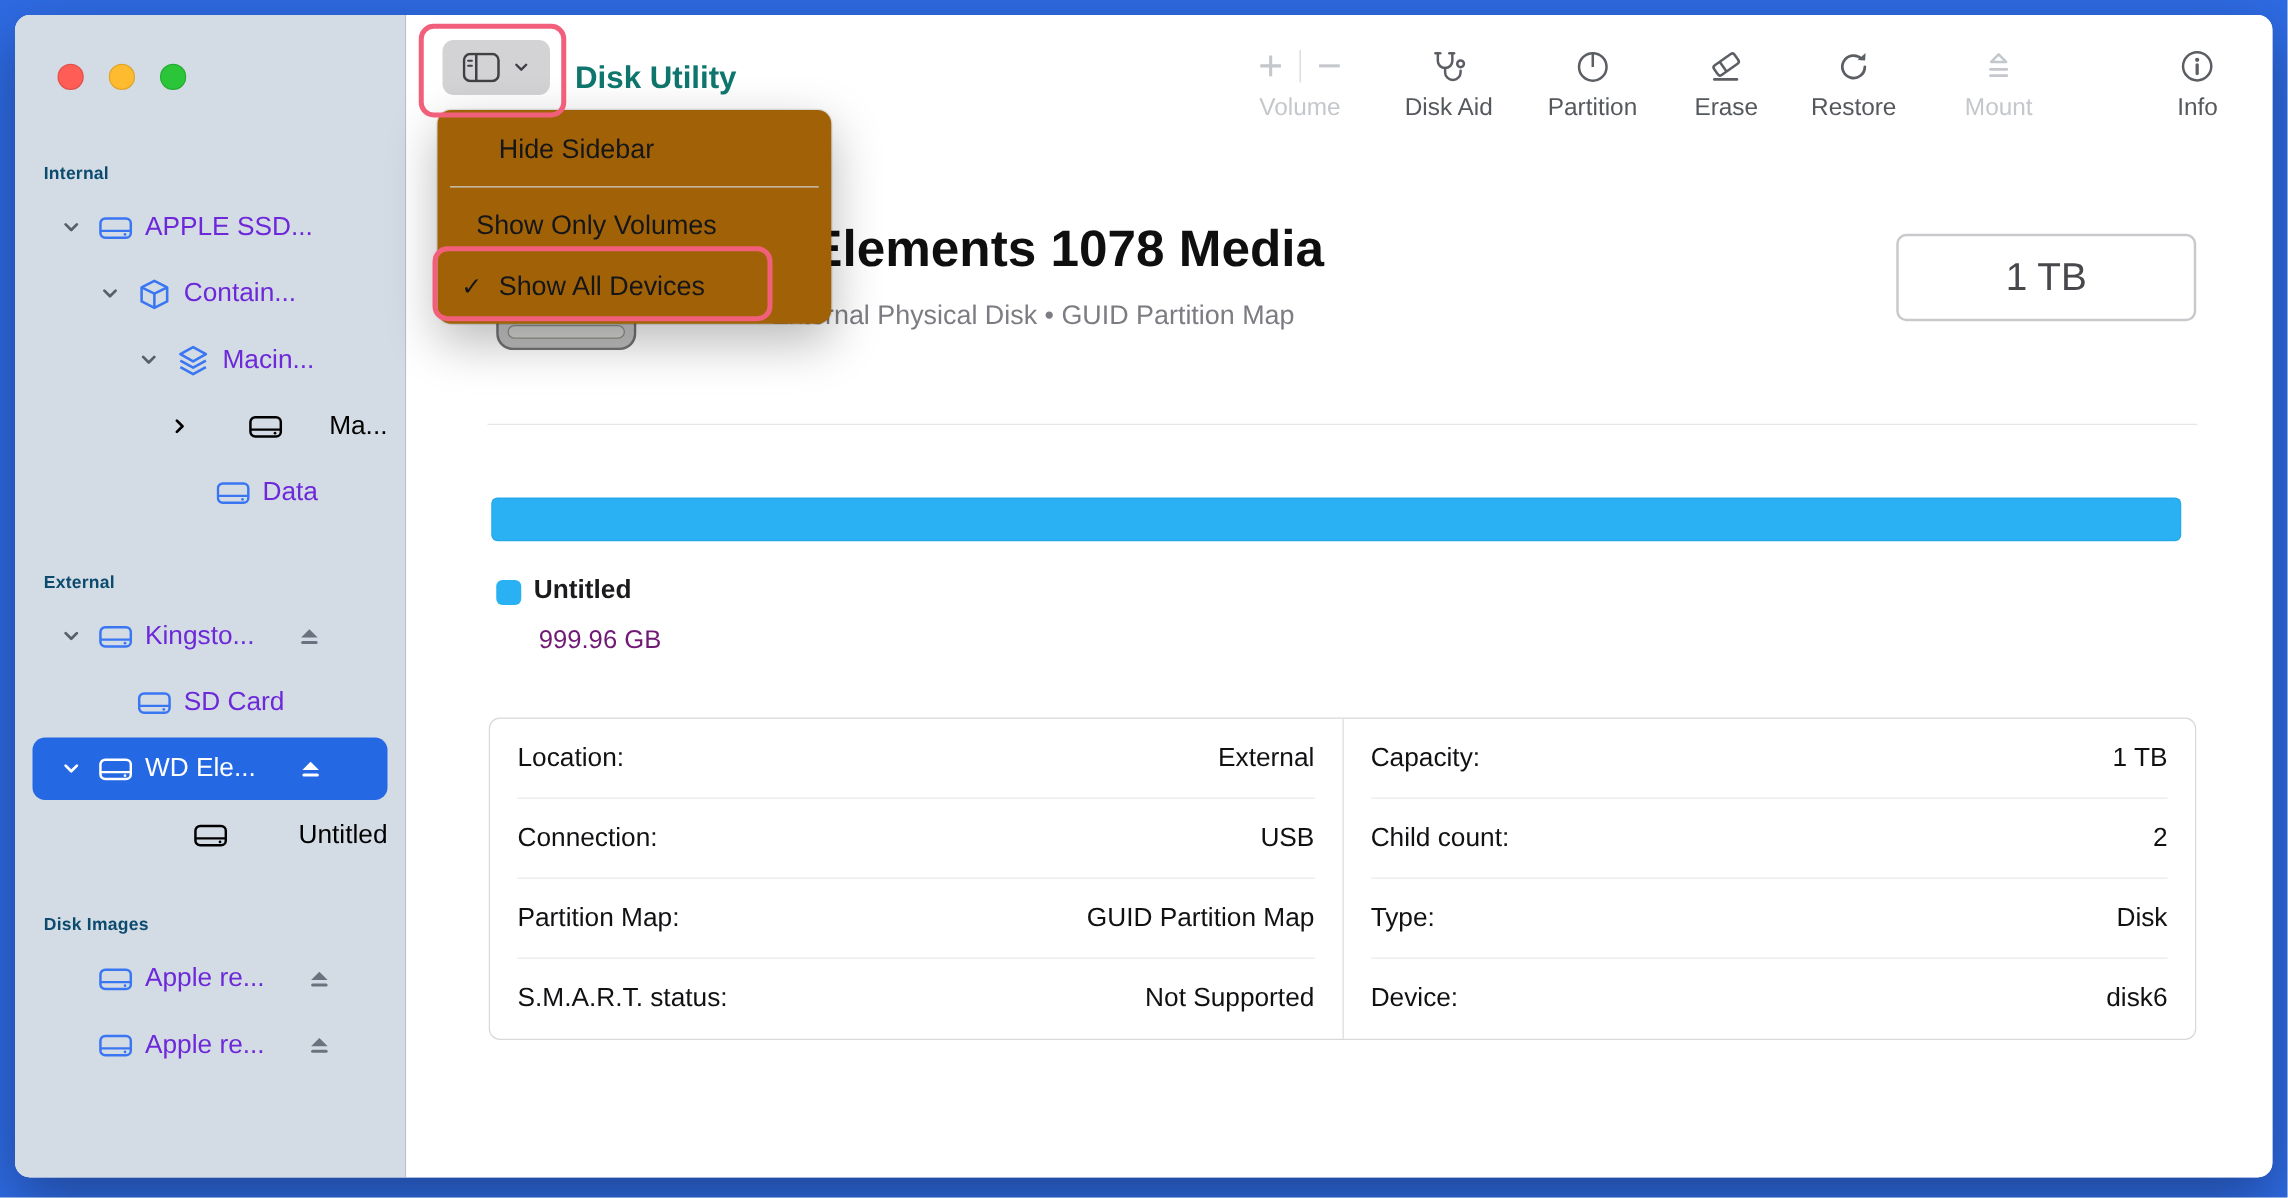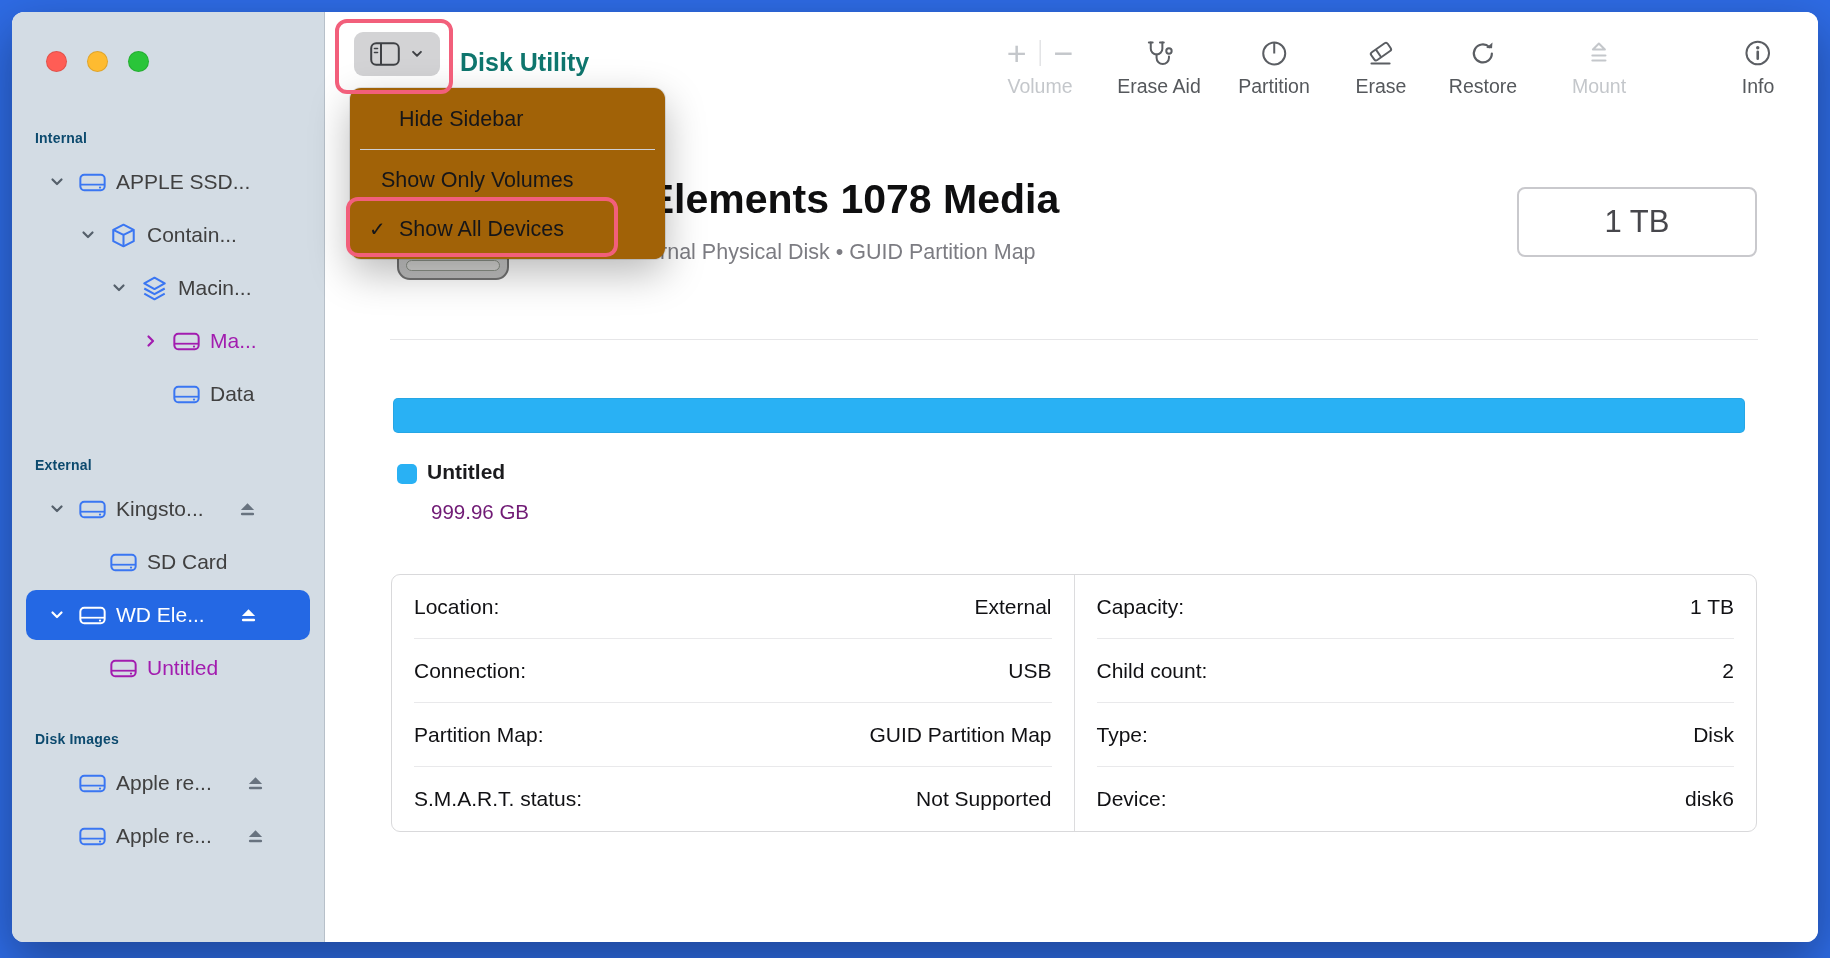--- a/index.html
+++ b/index.html
@@ -33,32 +33,32 @@
   .tl.yellow { background: #febb30; }
   .tl.green { background: #2ac539; }
 
   .sb-header {
     height: 32px; padding-left: 23px; display: flex; align-items: center;
     font-size: 14px; font-weight: 700; color: #0c4a6e; letter-spacing: .2px;
   }
   .sb-header.gap { margin-top: 30px; }
   .row {
     height: 50px; margin: 3px 14px; border-radius: 10px;
-    display: flex; align-items: center; font-size: 21px; color: #404040;
+    display: flex; align-items: center; font-size: 21px; color: #6d28d9;
   }
   .row .chev { width: 30px; display: flex; justify-content: center; color: #55606b; flex-shrink: 0; }
   .row .chev.hidden { visibility: hidden; }
   .row .icn { width: 28px; margin-left: 6px; display: flex; justify-content: center; color: #3a76f2; flex-shrink: 0; }
   .row .lbl { margin-left: 10px; white-space: nowrap; }
   .row .eject { margin-left: 34px; color: #68737f; display: flex; }
   .row.lvl0 { padding-left: 16px; }
   .row.lvl1 { padding-left: 47px; }
   .row.lvl2 { padding-left: 78px; }
   .row.lvl3 { padding-left: 110px; }
-  .row.dim, .row.dim .icn, .row.dim .chev { color: #a21caf; }
+  .row.dim, .row.dim .icn, .row.dim .chev { color: #000000; justify-content: space-between; }
   .row.selected { background: #2468e4; color: #fff; }
   .row.selected .icn, .row.selected .chev, .row.selected .eject { color: #fff; }
 
   
   .main { flex: 1; position: relative; background: #fff; }
 
   .toolbar-toggle {
     position: absolute; left: 29px; top: 20px; width: 86px; height: 44px;
     background: #d3d3d5; border-radius: 9px;
     display: flex; align-items: center; justify-content: center; gap: 10px;
@@ -407,21 +407,21 @@
       </div>
       <div class="tlabel">Volume</div>
     </div>
 
     <button class="tb-item" style="left:834px">
       <div class="ticon">
           <svg width="30" height="28">
             <use href="#i-firstaid"></use>
           </svg>
         </div>
-      <div class="tlabel">Erase Aid</div>
+      <div class="tlabel">Disk Aid</div>
     </button>
     <button class="tb-item" style="left:949px">
       <div class="ticon">
           <svg width="28" height="28">
             <use href="#i-partition"></use>
           </svg>
         </div>
       <div class="tlabel">Partition</div>
     </button>
     <button class="tb-item" style="left:1056px">

